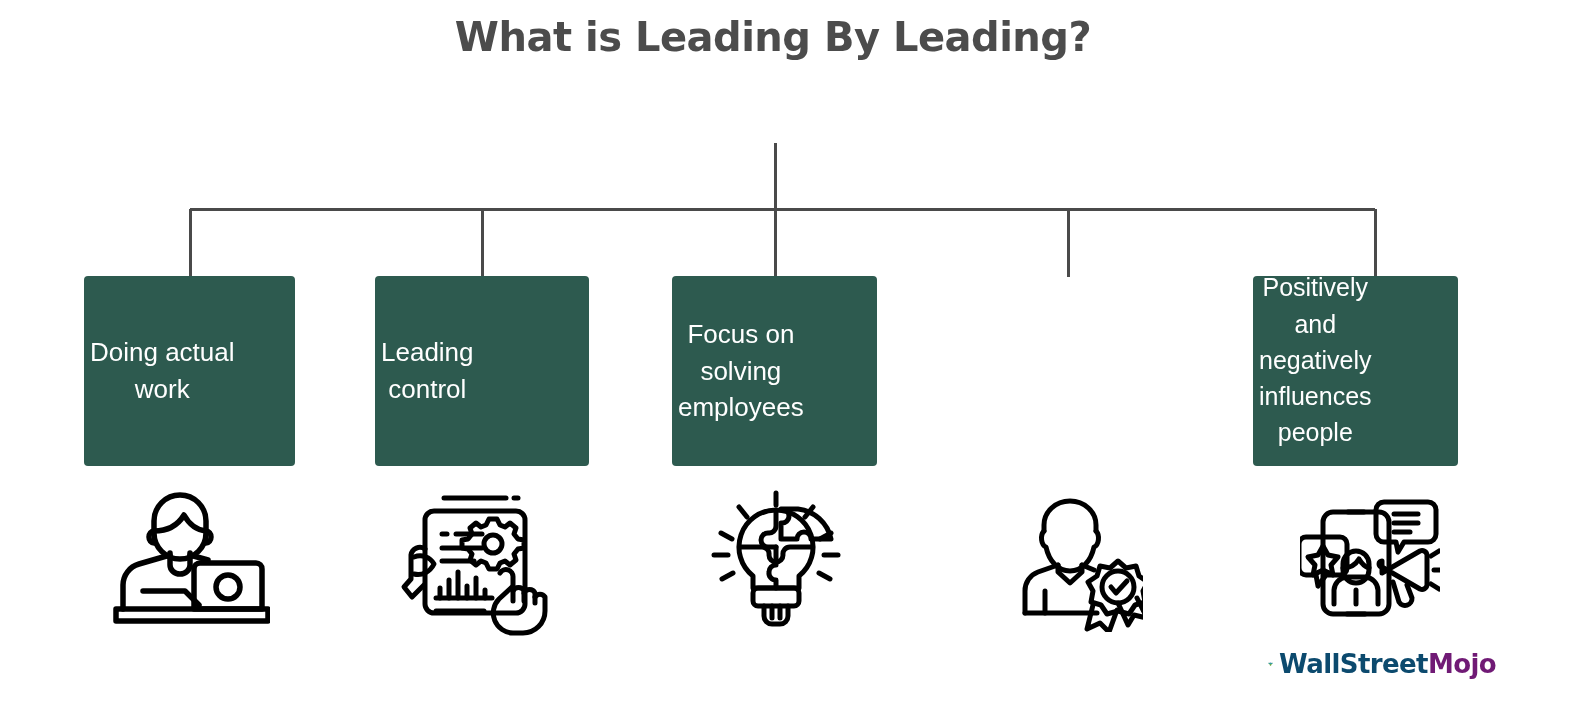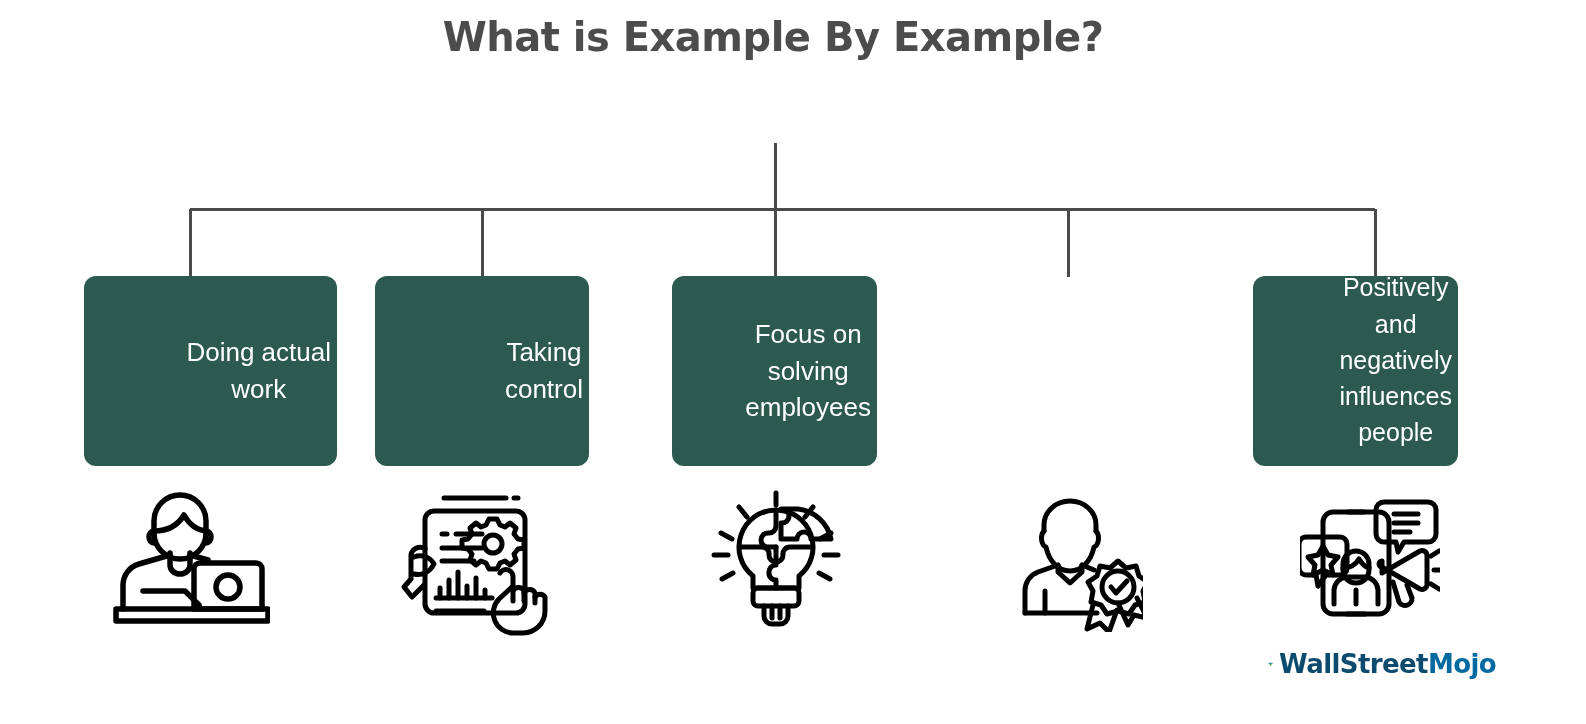--- a/index.html
+++ b/index.html
@@ -39,26 +39,25 @@
     left: 0;
     top: 0;
     width: 1586px;
     height: 724px;
     pointer-events: none;
   }
 
   
   .node-box {
     position: absolute;
-    border-radius: 12px;
+    border-radius: 4px;
     display: flex;
     align-items: center;
-    justify-content: flex-end;
+    justify-content: flex-start;
     box-sizing: border-box;
-    padding-left: 38px;
   }
   .node-label {
     color: #ffffff;
     font-size: 26px;
     line-height: 1.42;
     text-align: center;
     white-space: pre-line;
     padding: 0 6px;
   }
 
@@ -79,45 +78,45 @@
   }
   #brand-wordmark {
     font-family: "DejaVu Sans", sans-serif;
     font-size: 26px;
     font-weight: bold;
     letter-spacing: -0.6px;
     margin-left: 6px;
     white-space: nowrap;
   }
   .wm-a { color: #0c4a6e; }
-  .wm-b { color: #0369a1; }
+  .wm-b { color: #701a75; }
 </style>
 </head>
 <body>
 
 <div id="canvas">
 
-  <div id="page-title">What is Example By Example?</div>
+  <div id="page-title">What is Leading By Leading?</div>
 
   <svg id="connector-svg" viewBox="0 0 1586 724" xmlns="http://www.w3.org/2000/svg">
     <g stroke="#4a4a4a" stroke-width="3" fill="none" shape-rendering="crispEdges">
 
       <line x1="775" y1="143" x2="775" y2="209"></line>
 
       <line x1="190" y1="209" x2="1375" y2="209"></line>
 
       <line x1="190" y1="209" x2="190" y2="277"></line>
       <line x1="482" y1="209" x2="482" y2="277"></line>
       <line x1="775" y1="209" x2="775" y2="277"></line>
       <line x1="1068" y1="209" x2="1068" y2="277"></line>
       <line x1="1375" y1="209" x2="1375" y2="277"></line>
     </g>
   </svg>
 
-  <div class="node-box" style="left:84px; top:276px; width:253px; height:190px; background:#2d5a4f;">
+  <div class="node-box" style="left:84px; top:276px; width:211px; height:190px; background:#2d5a4f;">
     <div class="node-label">Doing actual
 work</div>
   </div>
   <div class="node-icon" style="left:110px; top:487px; width:160px; height:140px;">
     <svg viewBox="0 0 160 140" width="160" height="140" xmlns="http://www.w3.org/2000/svg" fill="none" stroke="#000000" stroke-width="5.5" stroke-linecap="round" stroke-linejoin="round">
 
       <path d="M44 34 a26 26 0 0 1 52 0 v12 a26 26 0 0 1 -52 0 z"></path>
       <path d="M44 44 c14 0 24 -6 30 -16 c5 9 12 15 22 16"></path>
 
       <path d="M44 44 a5 6 0 0 0 0 12"></path>
@@ -131,21 +130,21 @@
       <path d="M33 104 h42 l14 14"></path>
 
       <path d="M90 76 h56 a6 6 0 0 1 6 6 v40 h-68 v-40 a6 6 0 0 1 6 -6 z"></path>
       <circle cx="118" cy="100" r="12"></circle>
 
       <path d="M6 122 h152 v12 h-152 z"></path>
     </svg>
   </div>
 
   <div class="node-box" style="left:375px; top:276px; width:214px; height:190px; background:#2d5a4f;">
-    <div class="node-label">Taking
+    <div class="node-label">Leading
 control</div>
   </div>
   <div class="node-icon" style="left:396px; top:487px; width:160px; height:150px;">
     <svg viewBox="0 0 160 150" width="160" height="150" xmlns="http://www.w3.org/2000/svg" fill="none" stroke="#000000" stroke-width="5" stroke-linecap="round" stroke-linejoin="round">
 
       <path d="M48 11 h62"></path>
       <path d="M118 11 h4"></path>
 
       <path d="M38 24 h82 a9 9 0 0 1 9 9 v84 a9 9 0 0 1 -9 9 h-82 a9 9 0 0 1 -9 -9 v-84 a9 9 0 0 1 9 -9 z"></path>
 

